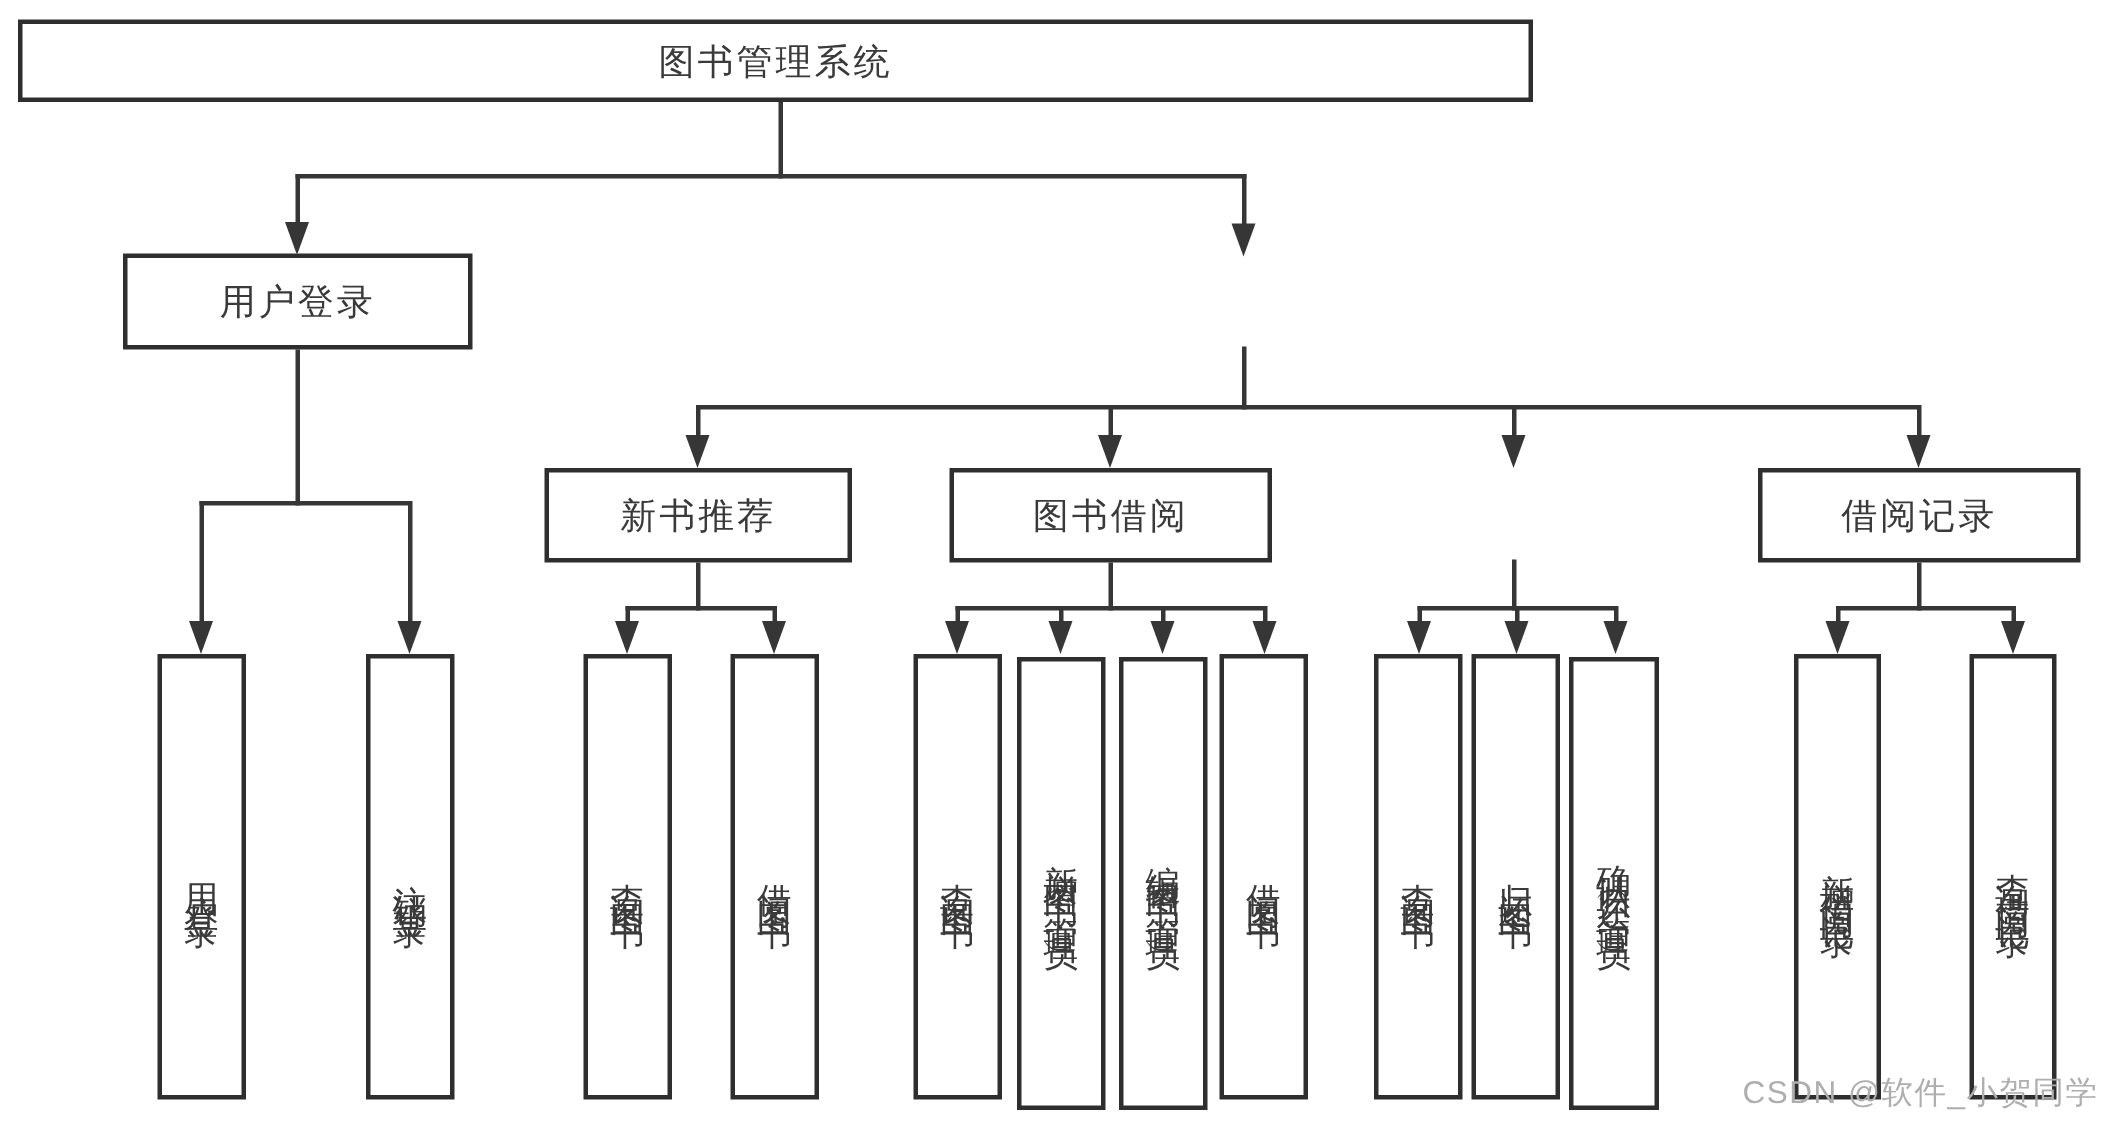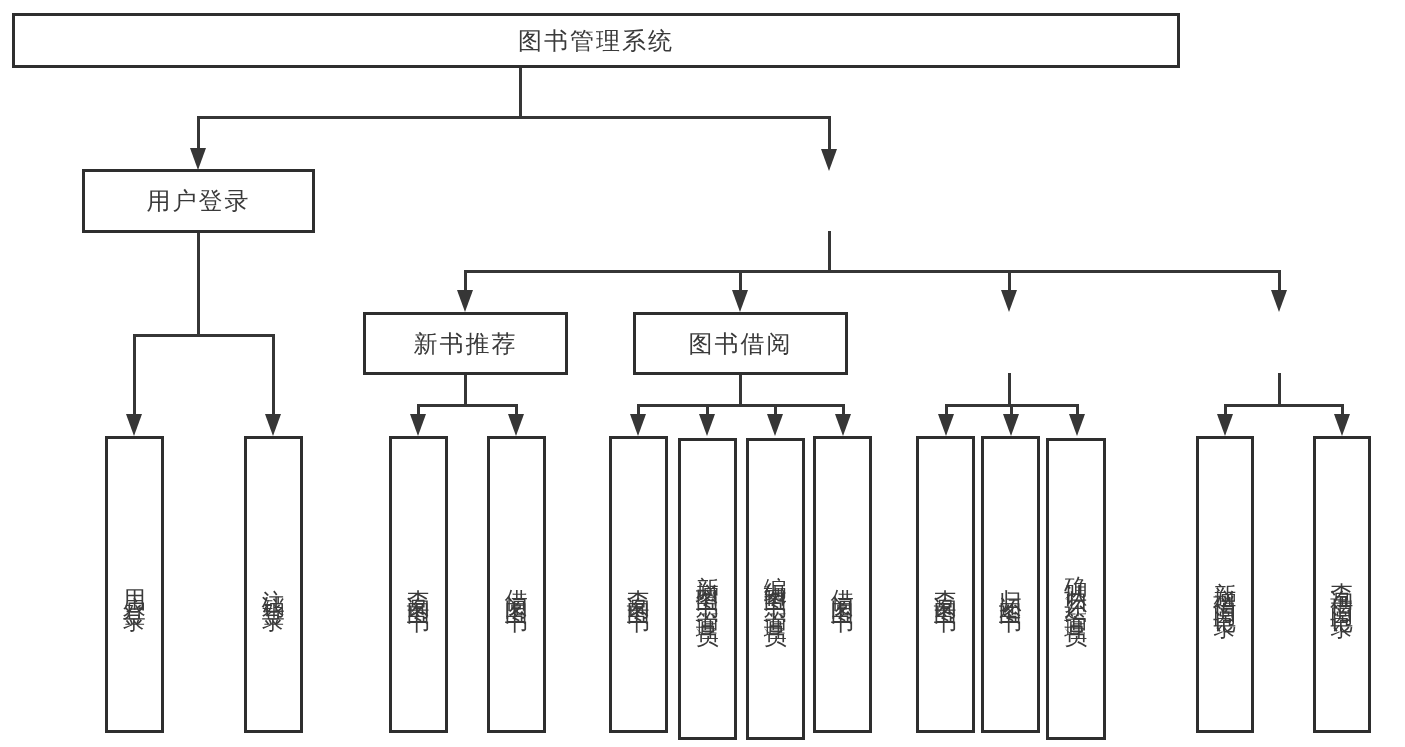--- a/index.html
+++ b/index.html
@@ -86,33 +86,36 @@
   <div class="vline" style="left:1076px;top:404px;height:12px;"></div>
   <div class="arrow" style="left:1069px;top:414px;"></div>
 
   <div class="vline" style="left:1278px;top:373px;height:34px;"></div>
   <div class="hline" style="left:1224px;top:404px;width:119px;"></div>
   <div class="vline" style="left:1224px;top:404px;height:12px;"></div>
   <div class="arrow" style="left:1217px;top:414px;"></div>
   <div class="vline" style="left:1341px;top:404px;height:12px;"></div>
   <div class="arrow" style="left:1334px;top:414px;"></div>
 
-  <div class="box" style="left:12px;top:13px;width:1168px;height:55px;">
+  <div class="box" style="left:12px;top:13px;width:1010px;height:55px;">
     <span>图书管理系统</span>
   </div>
 
   <div class="box" style="left:82px;top:169px;width:233px;height:64px;">
     <span>用户登录</span>
   </div>
 
   <div class="box" style="left:363px;top:312px;width:205px;height:63px;">
     <span>新书推荐</span>
   </div>
   <div class="box" style="left:633px;top:312px;width:215px;height:63px;">
     <span>图书借阅</span>
+  </div>
+  <div class="box" style="left:1172px;top:312px;width:215px;height:63px;">
+    <span>借阅记录</span>
   </div>
 
   <div class="box leaf" style="left:105px;top:436px;width:59px;height:297px;">
     <span class="vtext">用户登录</span>
   </div>
   <div class="box leaf" style="left:244px;top:436px;width:59px;height:297px;">
     <span class="vtext">注销登录</span>
   </div>
 
   <div class="box leaf" style="left:389px;top:436px;width:59px;height:297px;">
@@ -145,14 +148,15 @@
     <span class="vtext">确认归还（管理员）</span>
   </div>
 
   <div class="box leaf" style="left:1196px;top:436px;width:58px;height:297px;">
     <span class="vtext">新增借阅记录</span>
   </div>
   <div class="box leaf" style="left:1313px;top:436px;width:58px;height:297px;">
     <span class="vtext">查询借阅记录</span>
   </div>
 
+  <div class="watermark">CSDN @软件_小贺同学</div>
 
 </div>
 
 </body></html>

